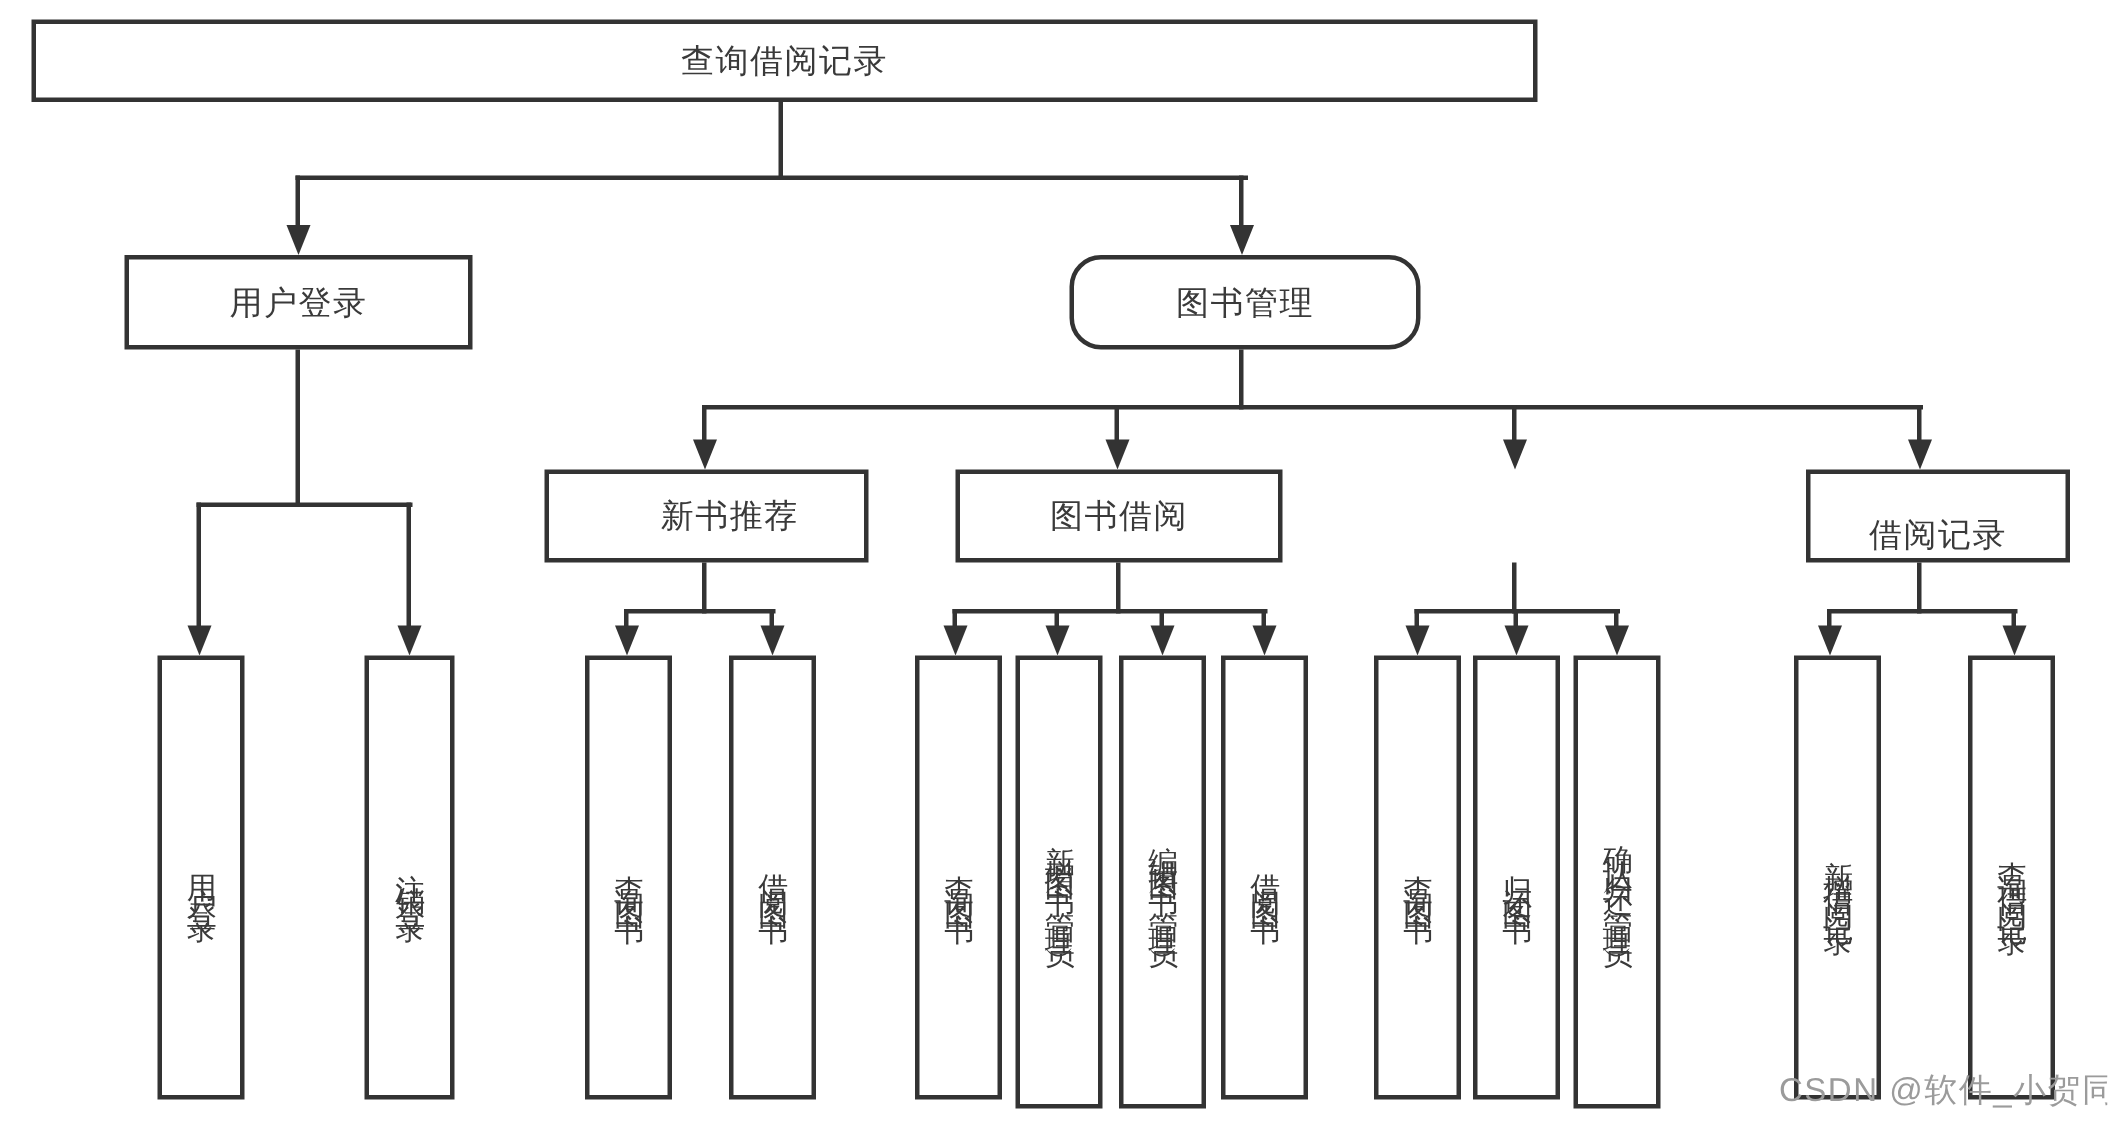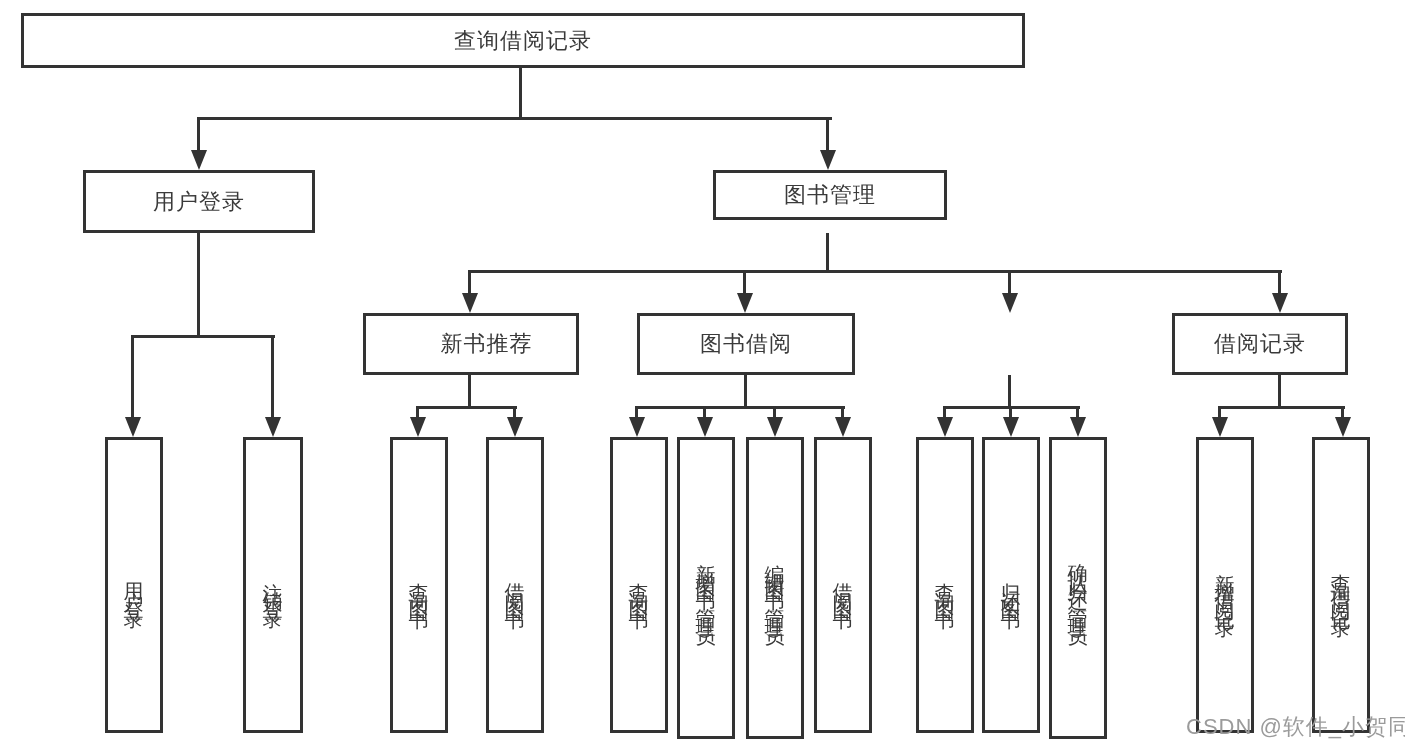--- a/index.html
+++ b/index.html
@@ -79,21 +79,21 @@
   <div class="vline" style="left:519px; top:68px; height:52px;"></div>
   <div class="hline" style="left:197px; top:117px; width:635px;"></div>
   <div class="vline" style="left:197px; top:117px; height:36px;"></div>
   <div class="arrow" style="left:191px; top:150px;"></div>
   <div class="vline" style="left:826px; top:117px; height:36px;"></div>
   <div class="arrow" style="left:820px; top:150px;"></div>
 
   <div class="box hbox" style="left:83px; top:170px; width:232px; height:63px;">
     <span>用户登录</span>
   </div>
-  <div class="box hbox" style="left:713px; top:170px; width:234px; height:50px;">
+  <div class="box hbox" style="left:713px; top:170px; width:234px; height:63px;border-radius:21px;">
     <span>图书管理</span>
   </div>
 
   <div class="vline" style="left:197px; top:233px; height:105px;"></div>
   <div class="hline" style="left:131px; top:335px; width:144px;"></div>
   <div class="vline" style="left:131px; top:335px; height:84px;"></div>
   <div class="arrow" style="left:125px; top:417px;"></div>
   <div class="vline" style="left:271px; top:335px; height:84px;"></div>
   <div class="arrow" style="left:265px; top:417px;"></div>
 
@@ -107,21 +107,21 @@
   <div class="arrow" style="left:1002px; top:293px;"></div>
   <div class="vline" style="left:1278px; top:270px; height:25px;"></div>
   <div class="arrow" style="left:1272px; top:293px;"></div>
 
   <div class="box hbox" style="left:363px; top:313px; width:216px; height:62px;padding-left:31px;">
     <span>新书推荐</span>
   </div>
   <div class="box hbox" style="left:637px; top:313px; width:218px; height:62px;">
     <span>图书借阅</span>
   </div>
-  <div class="box hbox" style="left:1172px; top:313px; width:176px; height:62px;">
+  <div class="box hbox" style="left:1204px; top:313px; width:176px; height:62px;align-items:flex-end;">
     <span>借阅记录</span>
   </div>
 
   <div class="vline" style="left:468px; top:375px; height:34px;"></div>
   <div class="vline" style="left:744px; top:375px; height:34px;"></div>
   <div class="vline" style="left:1008px; top:375px; height:34px;"></div>
   <div class="vline" style="left:1278px; top:375px; height:34px;"></div>
 
   <div class="hline" style="left:416px; top:406px; width:101px;"></div>
   <div class="vline" style="left:416px; top:406px; height:13px;"></div>

